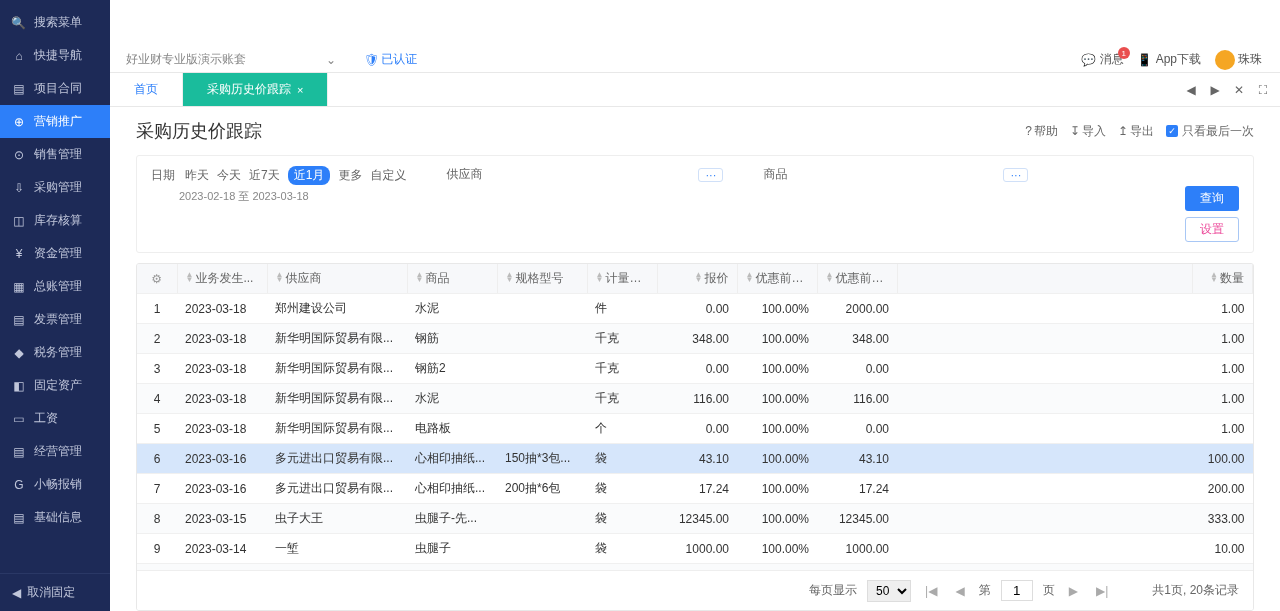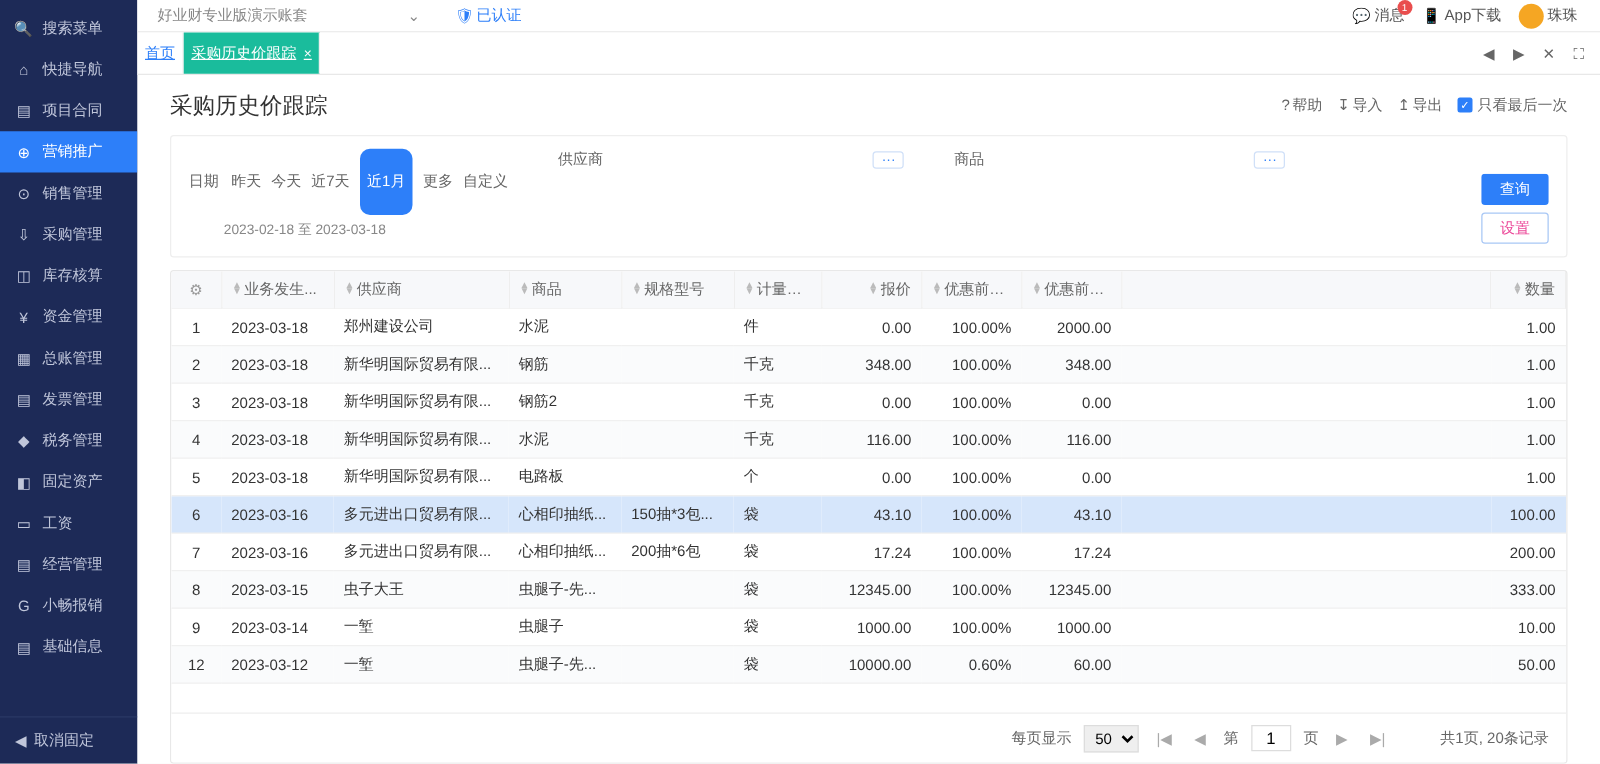--- a/index.html
+++ b/index.html
@@ -17,32 +17,32 @@
 .side-nav { flex: 1; overflow-y: auto; padding-top: 6px; }
 .side-item { display: flex; align-items: center; padding: 8px 12px; gap: 8px; cursor: pointer; font-size: 12px; }
 .side-item.active { background: #2d7ff9; color: #fff; }
 .side-icon { width: 14px; height: 14px; display: inline-flex; align-items: center; justify-content: center; }
 .side-footer { padding: 10px 12px; display: flex; align-items: center; gap: 6px; cursor: pointer; border-top: 1px solid #2a3866; font-size: 12px; }
 
 
 .main { flex: 1; display: flex; flex-direction: column; background: #fff; min-width: 0; }
 
 
-.topbar { height: 26px; background: #fff; border-bottom: 1px solid #e8e8e8; display: flex; align-items: center; padding: 0 8px; }
+.topbar { height: 26px; background: #fff; border-bottom: 1px solid #e8e8e8; display: flex; align-items: center; padding: 0 8px; margin-top: 47px; }
 .account-select { color: #888; font-size: 12px; padding: 4px 8px; display: flex; align-items: center; gap: 80px; cursor: pointer; }
 .verified { color: #2d7ff9; margin-left: 20px; display: flex; align-items: center; gap: 2px; }
 .top-spacer { flex: 1; }
 .top-actions { display: flex; align-items: center; gap: 14px; padding-right: 10px; }
 .top-action { display: flex; align-items: center; gap: 3px; cursor: pointer; color: #555; font-size: 12px; position: relative; }
 .badge-dot { position: absolute; top: -4px; right: -6px; width: 12px; height: 12px; background: #e94e4e; color: #fff; border-radius: 50%; font-size: 8px; display: flex; align-items: center; justify-content: center; }
 .avatar-sm { width: 20px; height: 20px; border-radius: 50%; background: #f5a623; }
 
 
 .tabs-bar { height: 34px; background: #fff; border-bottom: 1px solid #e8e8e8; display: flex; align-items: stretch; }
-.tab { display: flex; align-items: center; padding: 0 6px; font-size: 12px; cursor: pointer; border-right: 1px solid #eee; color: #666; text-decoration: underline; }
+.tab { display: flex; align-items: center; padding: 0 24px; font-size: 12px; cursor: pointer; border-right: 1px solid #eee; color: #666; }
 .tab.home { color: #2d7ff9; }
 .tab.active { background: #1abc9c; color: #fff; }
 .tab .close { margin-left: 6px; font-size: 11px; }
 .tabs-spacer { flex: 1; }
 .tabs-nav { display: flex; align-items: center; gap: 2px; padding-right: 6px; }
 .tabs-nav-btn { width: 22px; height: 22px; display: flex; align-items: center; justify-content: center; cursor: pointer; color: #666; border: 1px solid transparent; }
 
 
 .page-head { padding: 12px 26px 6px; display: flex; align-items: center; justify-content: space-between; }
 .page-title { font-size: 18px; color: #333; font-weight: 500; }
@@ -50,21 +50,21 @@
 .head-link { display: flex; align-items: center; gap: 2px; cursor: pointer; }
 .head-check { display: flex; align-items: center; gap: 4px; }
 .head-check .box { width: 12px; height: 12px; background: #2d7ff9; display: inline-flex; align-items: center; justify-content: center; color: #fff; font-size: 9px; border-radius: 2px; }
 
 
 .filter-wrap { margin: 6px 26px 10px; background: #fff; border: 1px solid #eee; border-radius: 3px; padding: 10px 14px; display: flex; align-items: flex-start; gap: 40px; }
 .filter-col { display: flex; flex-direction: column; gap: 4px; }
 .filter-label { color: #666; font-size: 12px; }
 .date-btns { display: flex; align-items: center; gap: 8px; flex-wrap: wrap; }
 .date-btn { color: #666; cursor: pointer; font-size: 12px; }
-.date-btn.active { background: #2d7ff9; color: #fff; padding: 18px 6px; border-radius: 8px; }
+.date-btn.active { background: #2d7ff9; color: #fff; padding: 1px 6px; border-radius: 8px; }
 .date-range { color: #888; font-size: 11px; margin-left: 28px; }
 .lookup { display: flex; align-items: center; gap: 8px; }
 .lookup .dots { color: #2d7ff9; cursor: pointer; padding: 0 6px; border: 1px solid #d0e0f8; border-radius: 3px; font-size: 11px; }
 .filter-btns { display: flex; flex-direction: column; gap: 6px; margin-left: auto; margin-top: 20px; }
 .btn { padding: 3px 14px; border-radius: 3px; cursor: pointer; font-size: 12px; border: 1px solid transparent; text-align: center; }
 .btn-primary { background: #2d7ff9; color: #fff; }
 .btn-outline { background: #fff; color: #ec4899; border-color: #a8c7f5; }
 
 
 .table-wrap { margin: 0 26px; border: 1px solid #e8e8e8; border-radius: 3px; overflow: hidden; flex: 1; display: flex; flex-direction: column; min-height: 0; }

